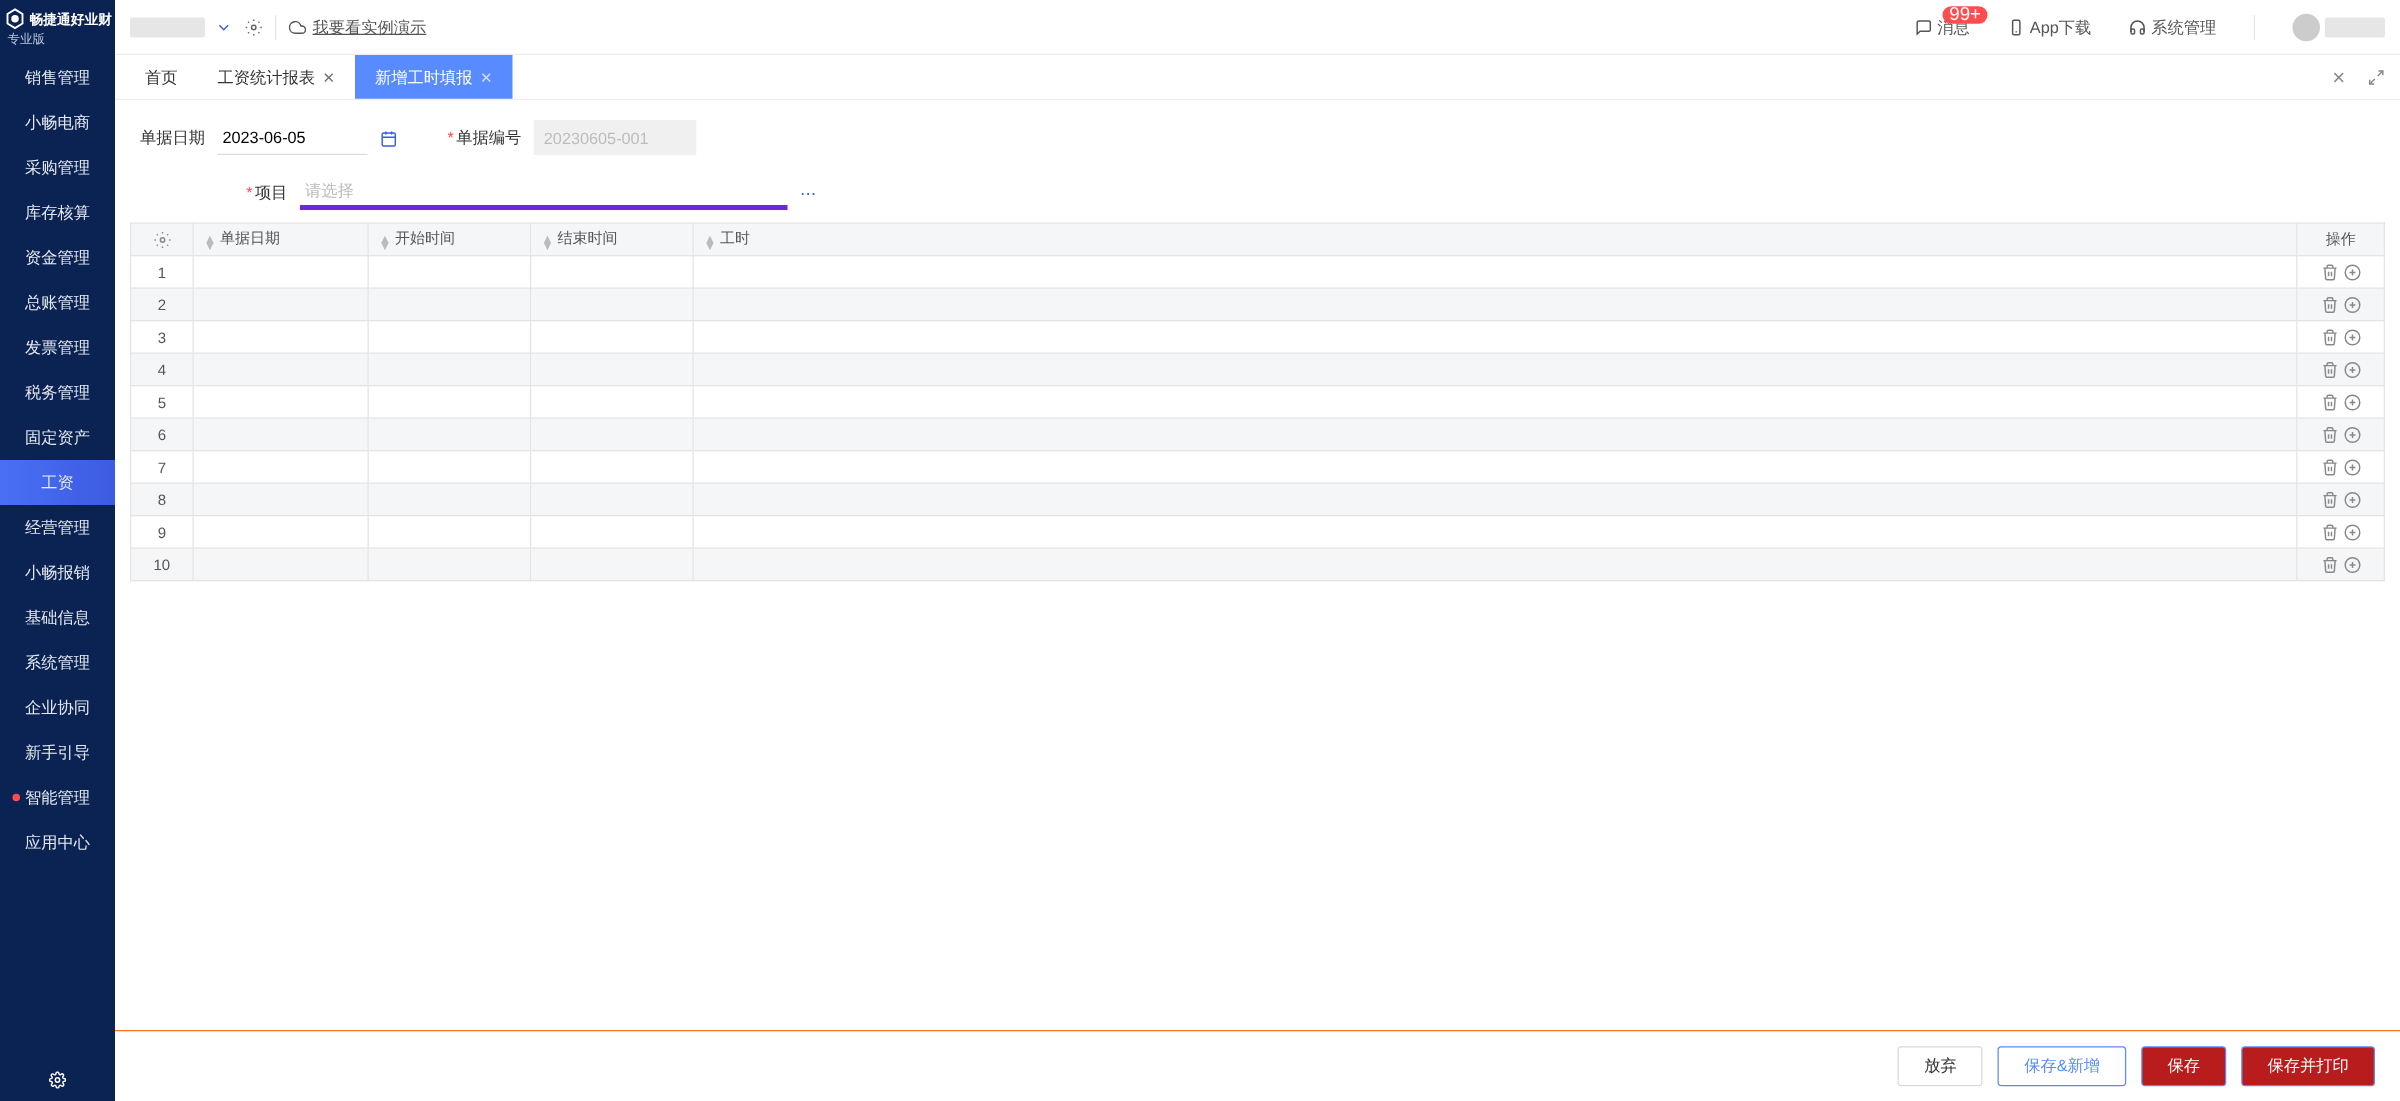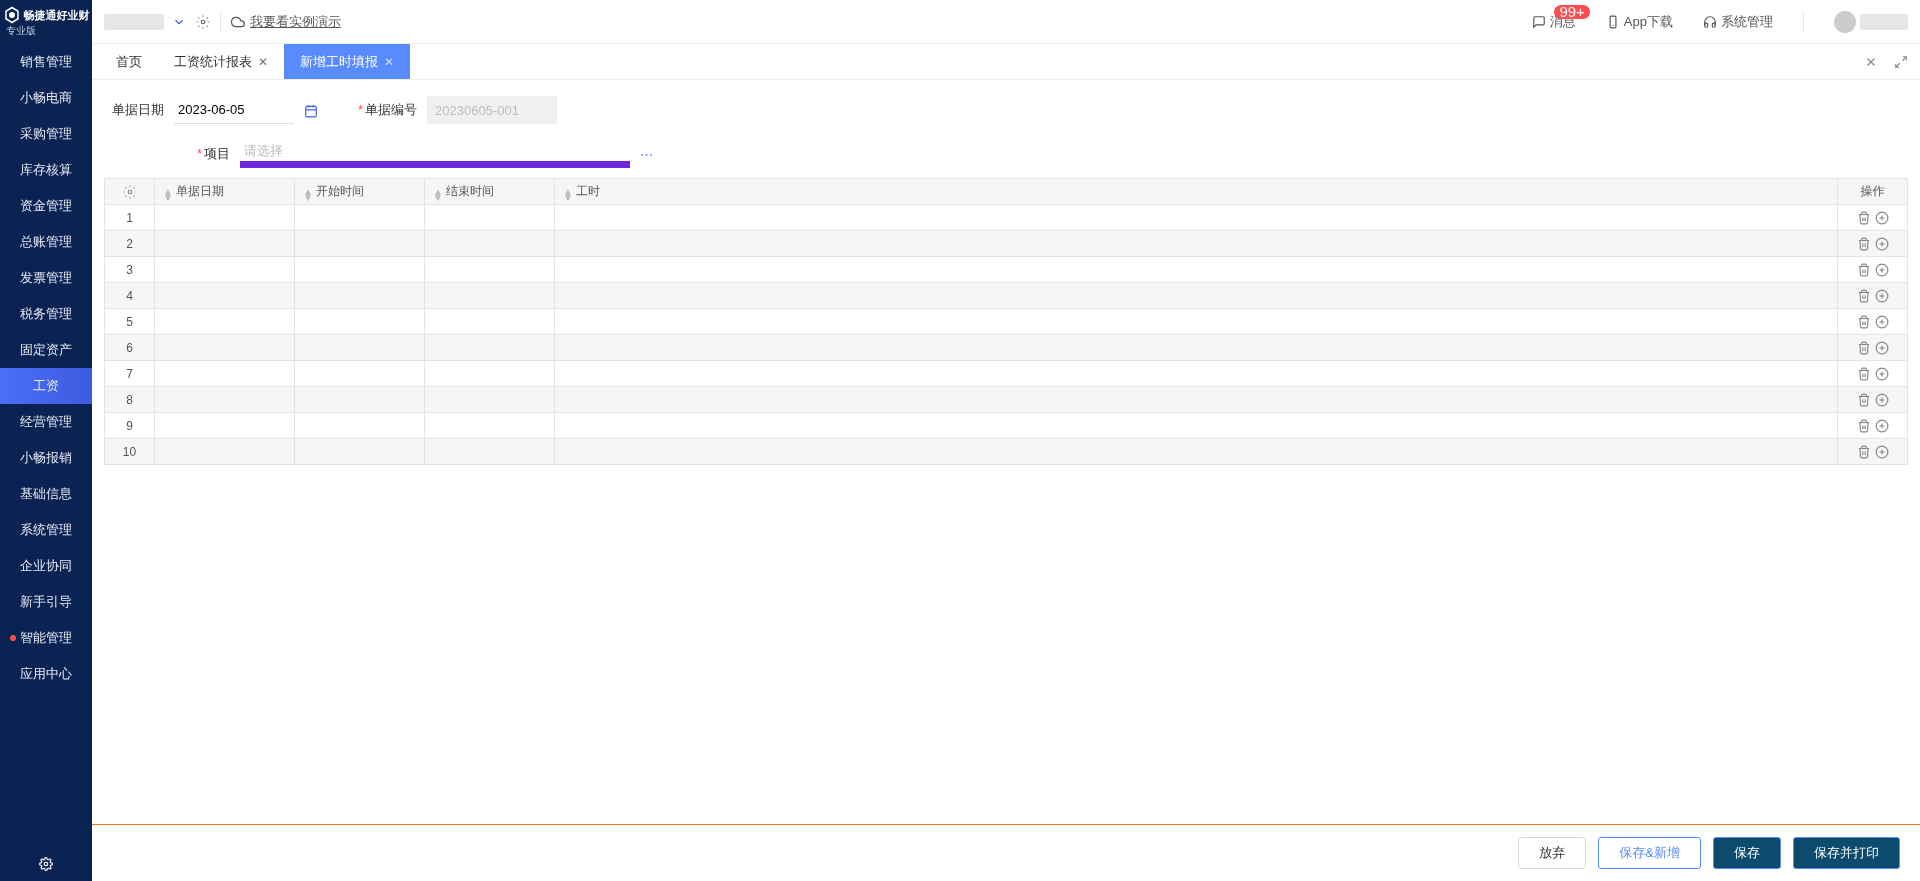--- a/index.html
+++ b/index.html
@@ -51,21 +51,21 @@
 .content { flex: 1; overflow: auto; padding: 0; background: #fff; display: flex; flex-direction: column; }
 
 .form-row { display: flex; align-items: center; padding: 16px 16px 10px 16px; gap: 40px; }
 .form-row2 { display: flex; align-items: center; padding: 6px 16px 10px 16px; gap: 24px; }
 .fld { display: flex; align-items: center; gap: 10px; }
 .fld-label { font-size: 13px; color: #333; min-width: 56px; text-align: right; }
 .req { color: #ff4d4f; margin-right: 2px; }
 .date-input { width: 120px; height: 28px; border: none; border-bottom: 1px solid #ddd; font-size: 13px; padding: 0 4px; }
 .cal-icon { color: #3c5be0; cursor: pointer; }
 .code-input { width: 130px; height: 28px; background: #f0f0f0; border: none; color: #bdbdbd; font-size: 13px; padding: 0 8px; }
-.proj-input { width: 390px; height: 28px; border: none; border-bottom: 7px solid #6d28d9; font-size: 13px; padding: 0 4px; color: #333; }
+.proj-input { width: 390px; height: 28px; border: none; border-bottom: 4px solid #6d28d9; font-size: 13px; padding: 0 4px; color: #333; }
 .proj-input::placeholder { color: #bbb; }
 .more-icon { color: #3c5be0; cursor: pointer; letter-spacing: 1px; }
 
 .section-title { font-size: 13px; font-weight: bold; padding: 8px 16px 6px 12px; }
 
 
 .tbl-wrap { padding: 0 12px; }
 table { width: 100%; border-collapse: collapse; table-layout: fixed; }
 th, td { border: 1px solid #e4e4e4; height: 26px; font-size: 12px; padding: 0 8px; text-align: left; font-weight: normal; color: #555; }
 thead th { background: #f5f6f8; }
@@ -75,21 +75,21 @@
 th.ops, td.ops { width: 70px; text-align: center; }
 tbody tr:nth-child(even) td { background: #f5f6f8; }
 .sort-ic { color: #bbb; font-size: 10px; margin-right: 3px; display: inline-flex; flex-direction: column; line-height: 6px; }
 .gear-ic-th { color: #888; }
 .row-act { color: #888; cursor: pointer; margin: 0 2px; }
 
 
 .footer { padding: 12px 20px; display: flex; justify-content: flex-end; gap: 12px; border-top: 1px solid #f97316; }
 .btn { height: 32px; padding: 0 20px; border-radius: 3px; font-size: 13px; cursor: pointer; border: 1px solid #d9d9d9; background: #fff; color: #333; }
 .btn.outline-primary { border-color: #588bff; color: #588bff; background: #fff; }
-.btn.primary { background: #0c4a6e; border-color: #588bff; color: #fff; }
+.btn.primary { background: #b91c1c; border-color: #588bff; color: #fff; }
 
 
 .icn-sm { width: 14px; height: 14px; display: inline-block; vertical-align: middle; }
 </style>
 </head>
 <body>
 
 <div class="app">
 
   <aside class="sidebar">

